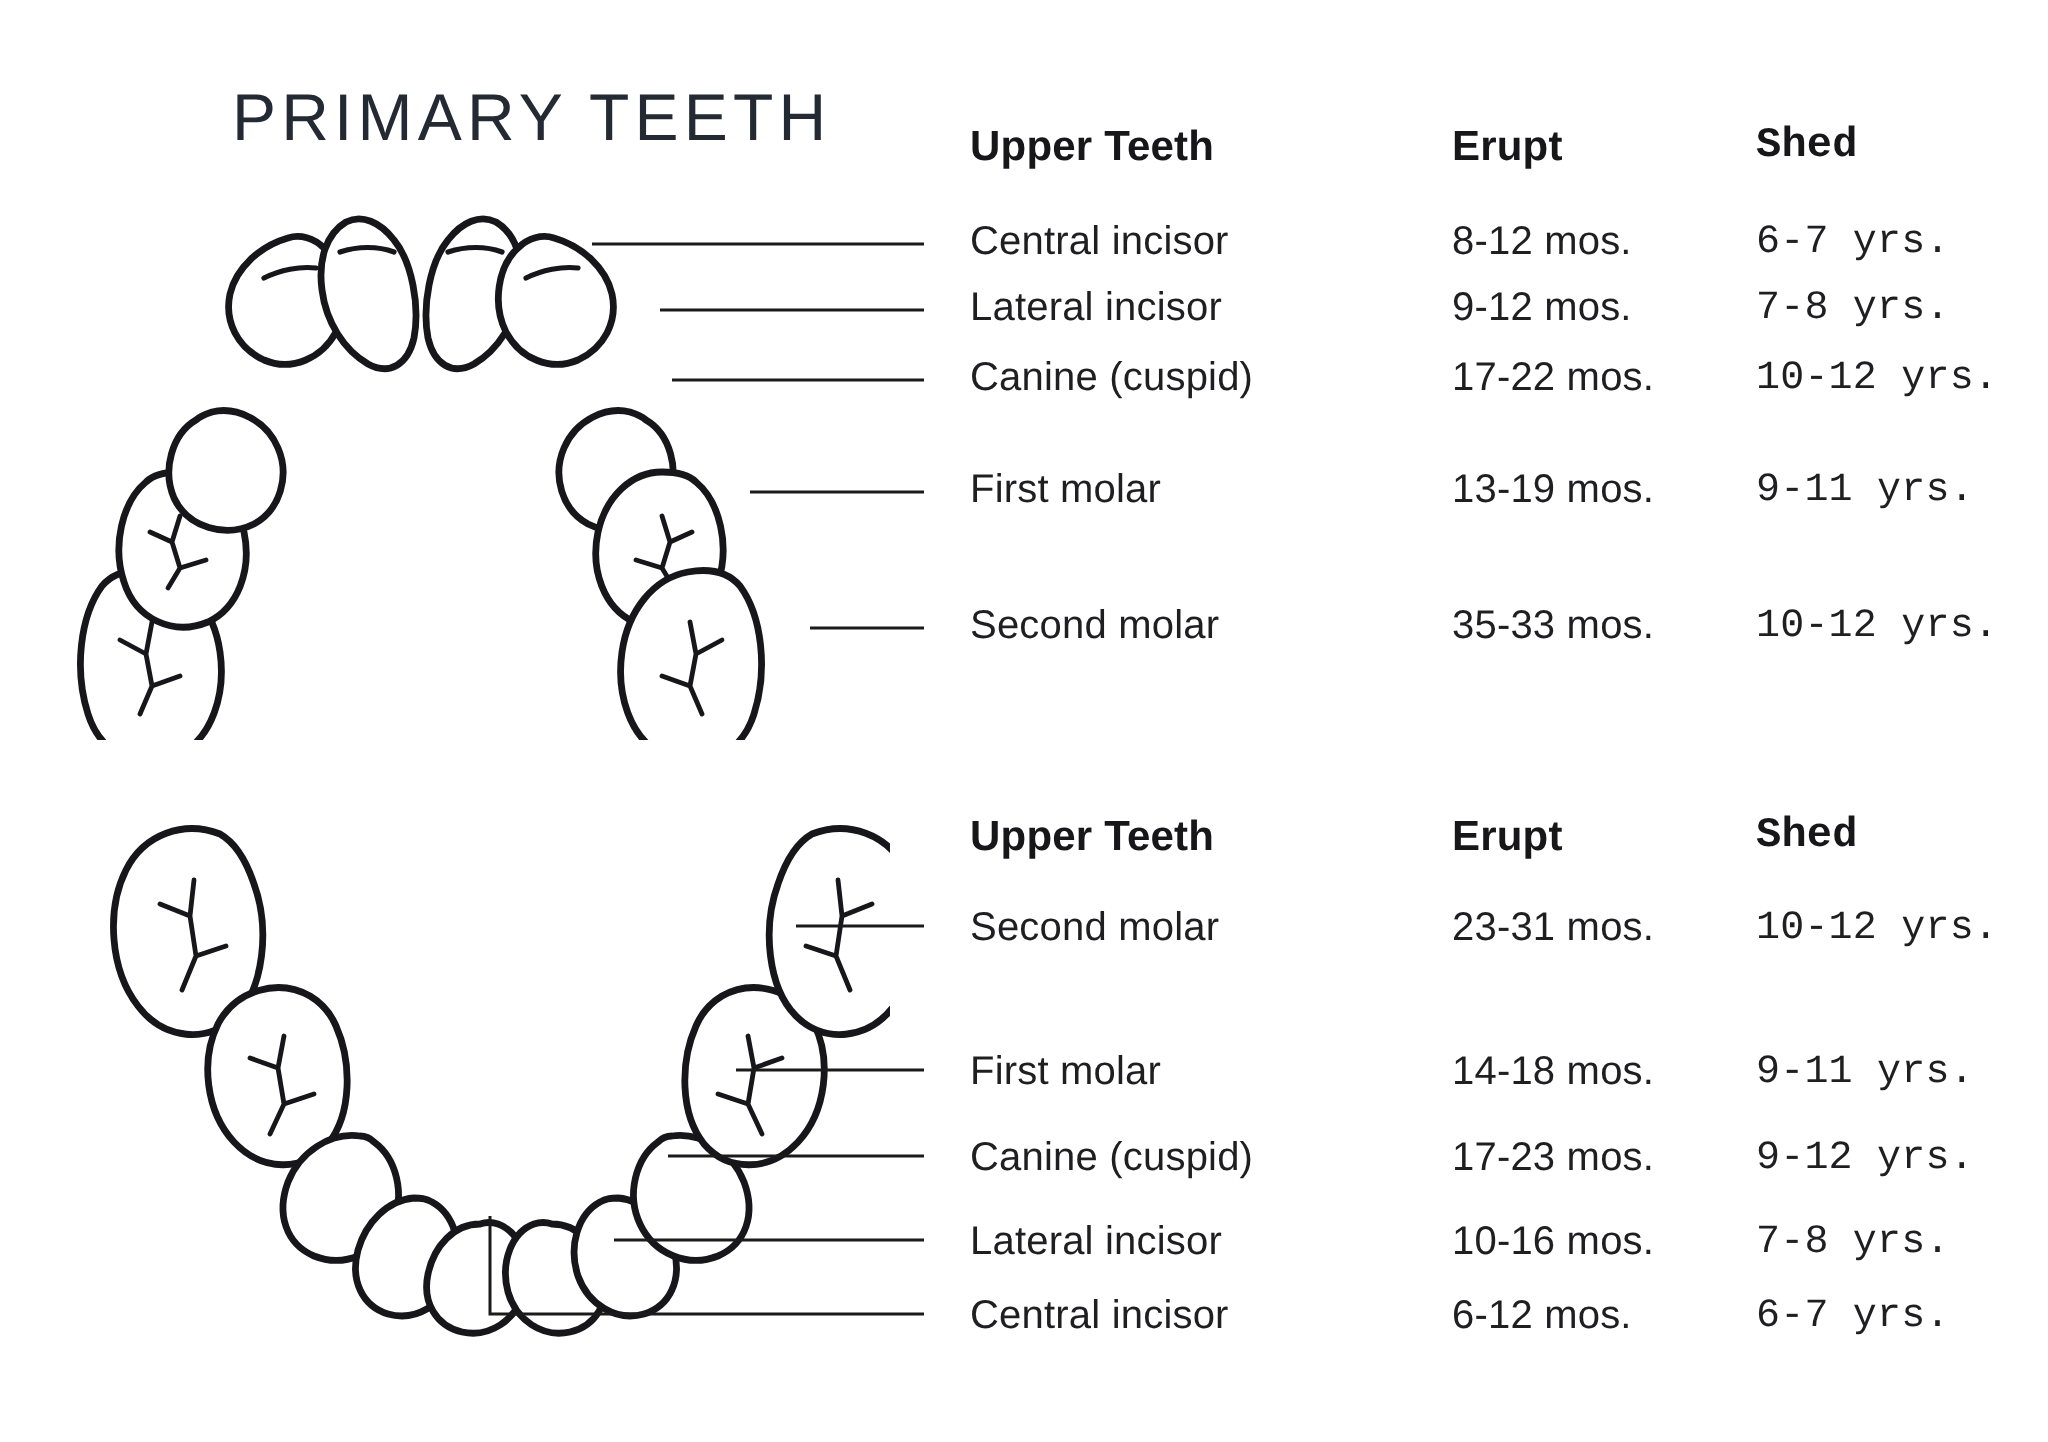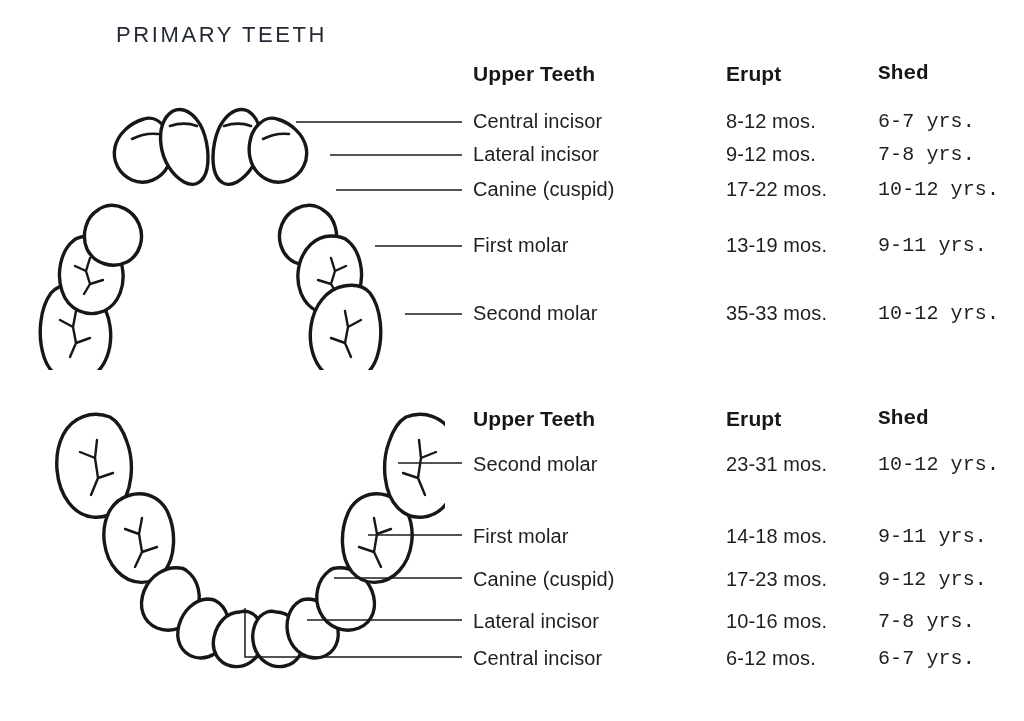--- a/index.html
+++ b/index.html
@@ -17,22 +17,22 @@
     width: 1024px;
     height: 721px;
     background: #ffffff;
     overflow: hidden;
   }
 
   
   #chart-title {
     position: absolute;
     left: 116px;
-    top: 22px;
-    font-size: 22px;
+    top: 40px;
+    font-size: 33px;
     font-weight: 300;
     letter-spacing: 2.6px;
     color: #242a33;
     white-space: nowrap;
     font-family: "Liberation Sans", sans-serif;
   }
 
   
   .arch-svg {
     position: absolute;
@@ -100,21 +100,21 @@
   .table-header-row,
   .table-row {
     position: absolute;
     left: 0;
     width: 520px;
     height: 24px;
     white-space: nowrap;
   }
   .col-name {
     position: absolute;
-    left: 4px;
+    left: 16px;
     top: 0;
   }
   .col-erupt {
     position: absolute;
     left: 257px;
     top: 0;
   }
   .col-shed {
     position: absolute;
     left: 409px;

